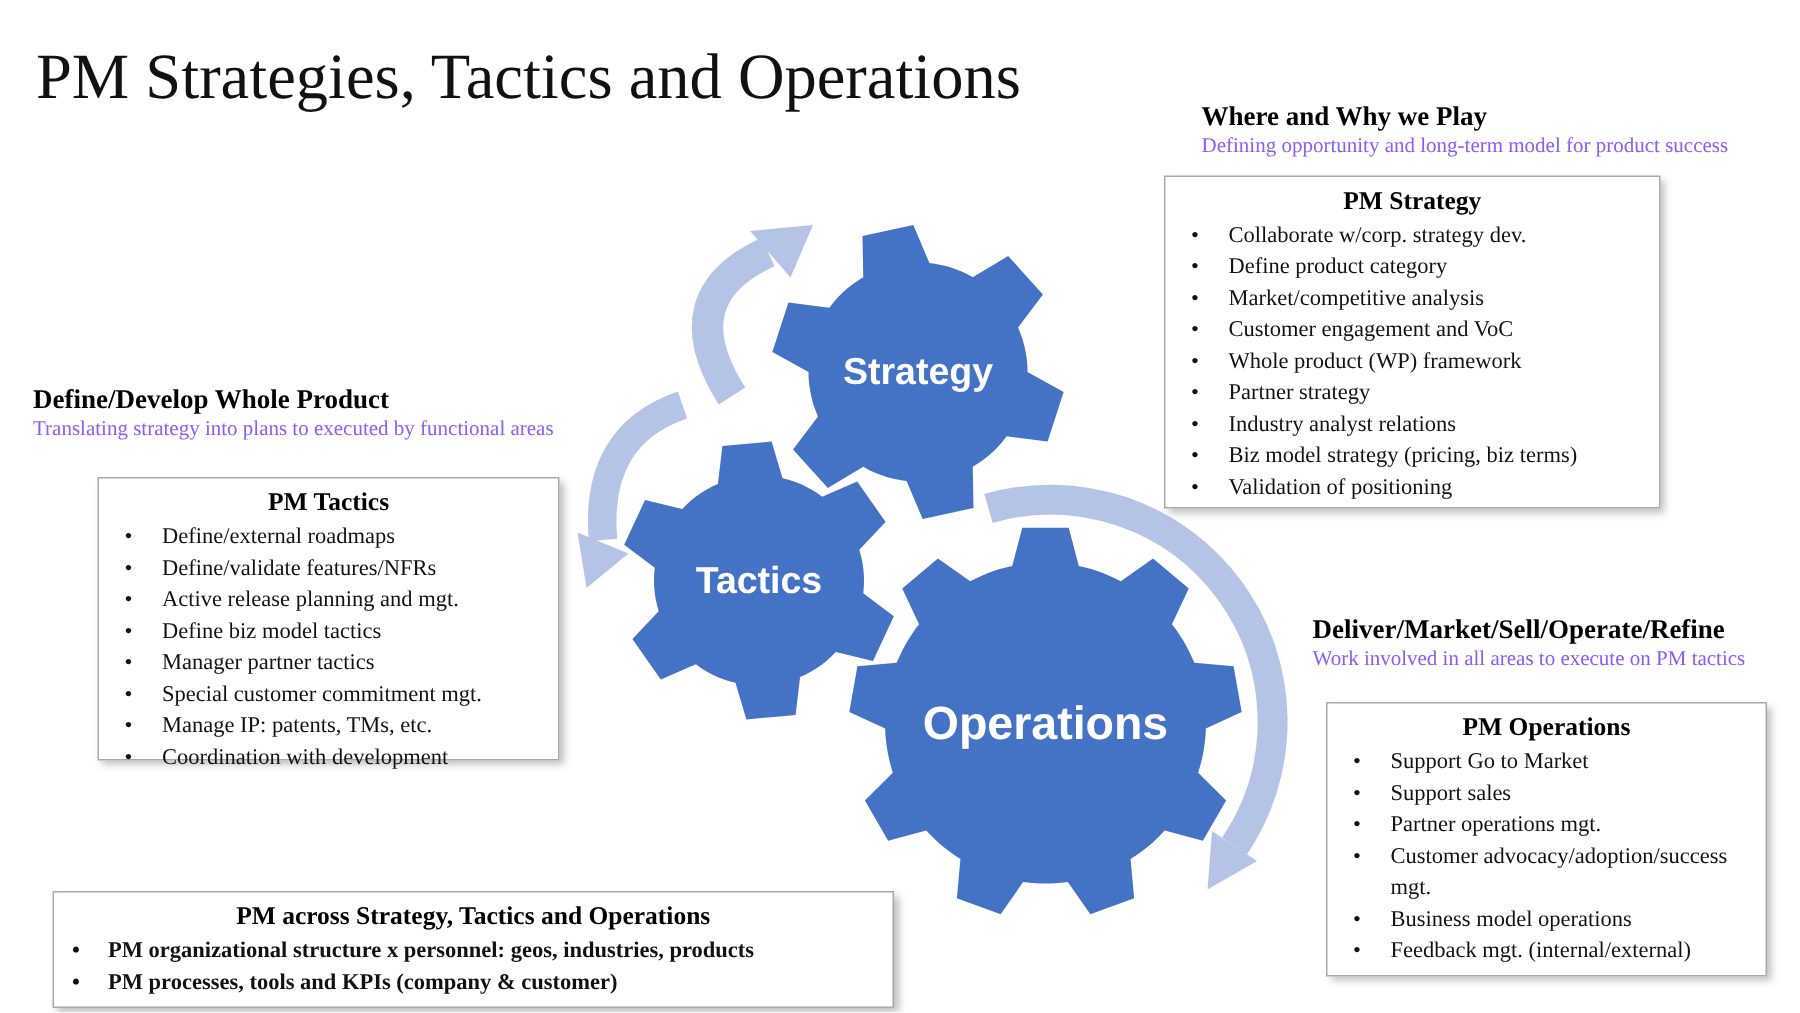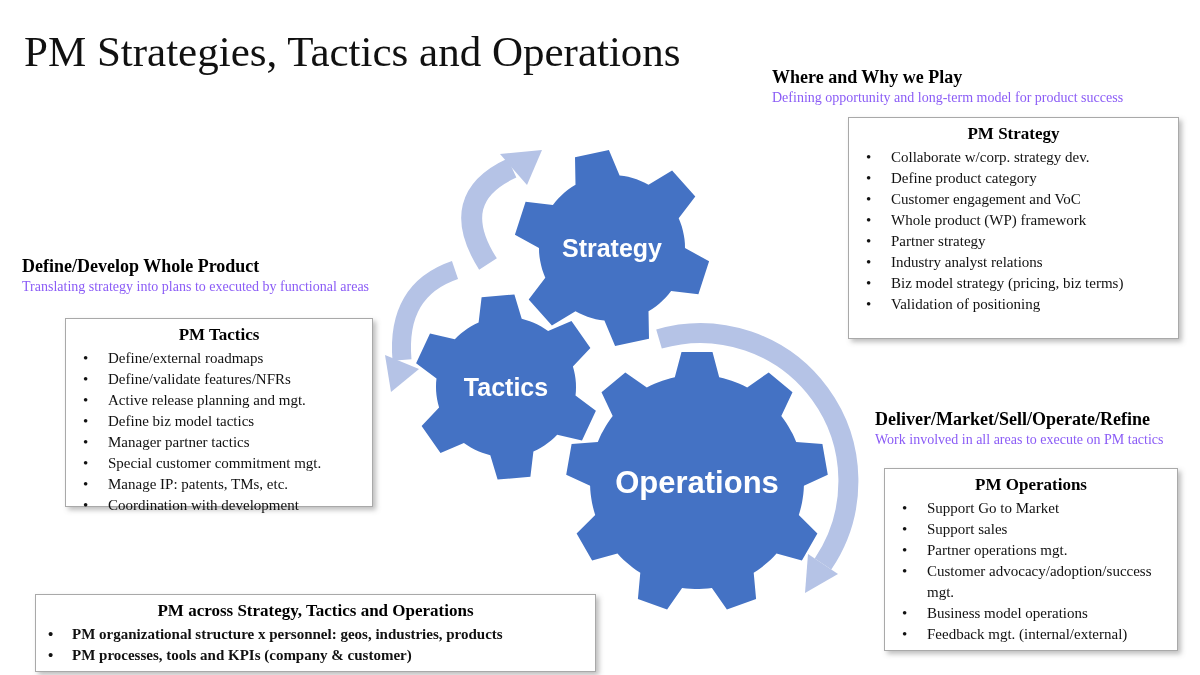--- a/index.html
+++ b/index.html
@@ -43,29 +43,30 @@
       <path d="M 659,339 A 148,148 0 0 1 823,564" stroke="#b5c3e6" stroke-width="20" fill="none"></path>
       <polygon points="805,593 838,574 808,554" fill="#b5c3e6"></polygon>
       <path d="M552.9,205.1L555.6,201.6L558.5,198.3L561.6,195.2L564.8,192.3L568.2,189.6L571.8,187.1L575.5,184.8L575.0,157.3L608.9,150.0L619.6,175.4L624.0,176.0L628.2,176.8L632.5,177.9L636.6,179.3L640.7,180.9L644.7,182.7L648.5,184.8L672.1,170.6L695.3,196.4L678.7,218.3L680.3,222.3L681.8,226.5L682.9,230.7L683.8,235.0L684.5,239.3L684.9,243.6L685.0,248.0L709.1,261.3L698.4,294.3L671.1,290.9L668.4,294.4L665.5,297.7L662.4,300.8L659.2,303.7L655.8,306.4L652.2,308.9L648.5,311.2L649.0,338.7L615.1,346.0L604.4,320.6L600.0,320.0L595.8,319.2L591.5,318.1L587.4,316.7L583.3,315.1L579.3,313.3L575.5,311.2L551.9,325.4L528.7,299.6L545.3,277.7L543.7,273.7L542.2,269.5L541.1,265.3L540.2,261.0L539.5,256.7L539.1,252.4L539.0,248.0L514.9,234.7L525.6,201.7Z" fill="#4472c4"></path>
       <text x="612" y="248" fill="#ffffff" text-anchor="middle" dominant-baseline="central" font-family="&quot;Liberation Sans&quot;,&quot;DejaVu Sans&quot;,sans-serif" font-weight="bold" font-size="25">Strategy</text>
       <path d="M454.8,339.3L457.8,336.3L460.9,333.5L464.2,330.9L467.6,328.5L471.2,326.3L474.8,324.3L478.6,322.6L481.6,297.3L514.4,294.4L521.7,318.8L525.8,319.9L529.8,321.2L533.7,322.7L537.5,324.5L541.2,326.5L544.7,328.7L548.1,331.1L571.5,321.0L590.4,348.0L572.9,366.5L574.0,370.6L574.9,374.7L575.5,378.8L575.9,383.0L576.0,387.2L575.9,391.4L575.5,395.5L595.9,410.8L582.0,440.6L557.2,434.7L554.2,437.7L551.1,440.5L547.8,443.1L544.4,445.5L540.8,447.7L537.2,449.7L533.4,451.4L530.4,476.7L497.6,479.6L490.3,455.2L486.2,454.1L482.2,452.8L478.3,451.3L474.5,449.5L470.8,447.5L467.3,445.3L463.9,442.9L440.5,453.0L421.6,426.0L439.1,407.5L438.0,403.4L437.1,399.3L436.5,395.2L436.1,391.0L436.0,386.8L436.1,382.6L436.5,378.5L416.1,363.2L430.0,333.4Z" fill="#4472c4"></path>
       <text x="506" y="387" fill="#ffffff" text-anchor="middle" dominant-baseline="central" font-family="&quot;Liberation Sans&quot;,&quot;DejaVu Sans&quot;,sans-serif" font-weight="bold" font-size="25">Tactics</text>
       <path d="M646.8,387.5L650.6,385.6L654.5,383.8L658.4,382.2L662.4,380.7L666.5,379.4L670.6,378.3L674.8,377.3L681.5,351.9L712.5,351.9L719.2,377.3L723.4,378.3L727.5,379.4L731.6,380.7L735.6,382.2L739.5,383.8L743.4,385.6L747.2,387.5L768.7,372.4L792.5,392.3L781.3,416.1L783.9,419.5L786.3,423.1L788.6,426.7L790.7,430.4L792.7,434.1L794.5,438.0L796.2,441.9L822.4,444.1L827.8,474.7L803.9,485.7L803.7,490.0L803.3,494.2L802.7,498.5L802.0,502.7L801.1,506.8L800.0,511.0L798.8,515.1L817.4,533.6L801.9,560.5L776.5,553.6L773.6,556.7L770.6,559.7L767.4,562.6L764.1,565.3L760.8,567.9L757.3,570.4L753.7,572.7L756.1,598.9L726.9,609.5L711.9,588.0L707.7,588.5L703.4,588.8L699.1,589.0L694.9,589.0L690.6,588.8L686.3,588.5L682.1,588.0L667.1,609.5L637.9,598.9L640.3,572.7L636.7,570.4L633.2,567.9L629.9,565.3L626.6,562.6L623.4,559.7L620.4,556.7L617.5,553.6L592.1,560.5L576.6,533.6L595.2,515.1L594.0,511.0L592.9,506.8L592.0,502.7L591.3,498.5L590.7,494.2L590.3,490.0L590.1,485.7L566.2,474.7L571.6,444.1L597.8,441.9L599.5,438.0L601.3,434.1L603.3,430.4L605.4,426.7L607.7,423.1L610.1,419.5L612.7,416.1L601.5,392.3L625.3,372.4Z" fill="#4472c4"></path>
       <text x="697" y="482" fill="#ffffff" text-anchor="middle" dominant-baseline="central" font-family="&quot;Liberation Sans&quot;,&quot;DejaVu Sans&quot;,sans-serif" font-weight="bold" font-size="31">Operations</text>
     </svg>
 
-  <div class="callout" style="left:772px;top:66px;width:395px;">
+  <div class="callout" style="left:801px;top:66px;width:395px;">
     <div class="heading">Where and Why we Play</div>
     <div class="sub">Defining opportunity and long-term model for product success</div>
   </div>
-  <div class="box" style="left:848px;top:117px;width:331px;height:222px;">
+  <div class="box" style="left:776px;top:117px;width:331px;height:222px;">
     <div class="box-title">PM Strategy</div>
     <ul>
         <li>Collaborate w/corp. strategy dev.</li>
         <li>Define product category</li>
+        <li>Market/competitive analysis</li>
         <li>Customer engagement and VoC</li>
         <li>Whole product (WP) framework</li>
         <li>Partner strategy</li>
         <li>Industry analyst relations</li>
         <li>Biz model strategy (pricing, biz terms)</li>
         <li>Validation of positioning</li>
       </ul>
   </div>
 
   <div class="callout" style="left:22px;top:255px;width:420px;">

